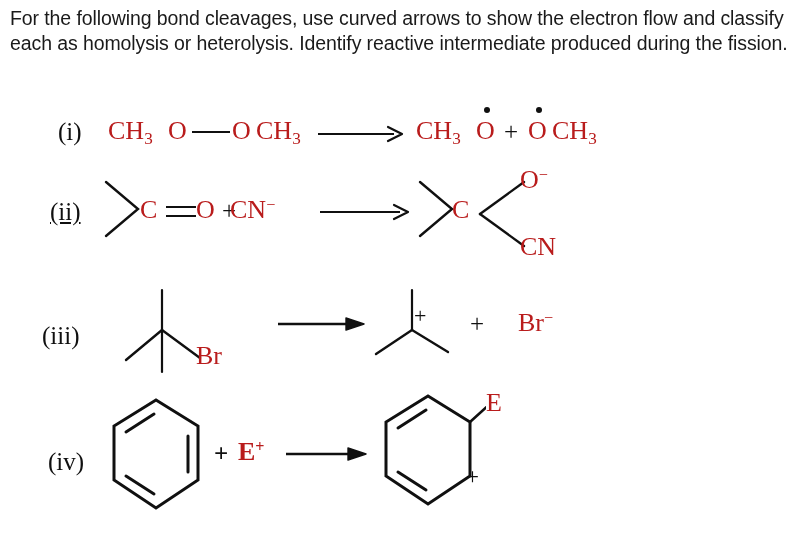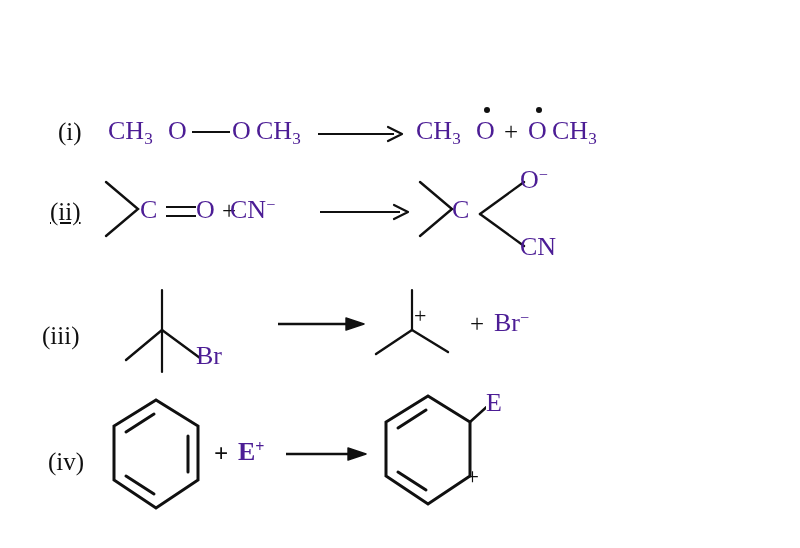--- a/index.html
+++ b/index.html
@@ -38,21 +38,21 @@
     white-space: nowrap;
   }
   .label {
     font-family: "Liberation Serif", serif;
     font-size: 25px;
     color: #101010;
   }
   .formula {
     font-family: "Liberation Serif", serif;
     font-size: 26px;
-    color: #4c1d95;
+    color: #b91c1c;
     white-space: nowrap;
   }
   .formula sub {
     font-size: 0.66em;
     vertical-align: -0.28em;
   }
   .formula sup {
     font-size: 0.62em;
     vertical-align: 0.52em;
   }
@@ -79,20 +79,21 @@
     background: #101010;
     transform-origin: 0 50%;
   }
   .ring { position: absolute; }
 </style>
 </head>
 <body>
 
 <div id="page">
 
+  <div id="prompt">For the following bond cleavages, use curved arrows to show the electron flow and classify each as homolysis or heterolysis. Identify reactive intermediate produced during the fission.</div>
 
   <div class="chem label" style="left:58px; top:118px;">(i)</div>
 
   <div class="chem formula" style="left:108px; top:116px;">
     <span>CH</span><sub>3</sub>
   </div>
   <div class="chem formula" style="left:168px; top:116px;">O</div>
 
   <div class="bondline" style="left:192px; top:131px; width:38px; height:2.4px;"></div>
 
@@ -176,21 +177,21 @@
   </svg>
 
   <svg class="ring" style="left:368px; top:288px;" width="100" height="68">
     <line x1="44" y1="2" x2="44" y2="42" stroke="#101010" stroke-width="2.2" stroke-linecap="round"></line>
     <line x1="44" y1="42" x2="8" y2="66" stroke="#101010" stroke-width="2.4" stroke-linecap="round"></line>
     <line x1="44" y1="42" x2="80" y2="64" stroke="#101010" stroke-width="2.4" stroke-linecap="round"></line>
   </svg>
   <div class="chem plus-sign" style="left:414px; top:303px; font-size:22px;">+</div>
 
   <div class="chem plus-sign" style="left:470px; top:310px;">+</div>
-  <div class="chem formula" style="left:494px; top:308px;">
+  <div class="chem formula" style="left:518px; top:308px;">
     <span>Br</span><sup>−</sup>
   </div>
 
   <div class="chem label" style="left:48px; top:448px;">(iv)</div>
 
   <svg class="ring" style="left:108px; top:396px;" width="100" height="120">
     <polygon points="48,4 90,30 90,84 48,112 6,84 6,30" fill="none" stroke="#101010" stroke-width="3"></polygon>
     <line x1="18" y1="36" x2="46" y2="18" stroke="#101010" stroke-width="3" stroke-linecap="round"></line>
     <line x1="80" y1="40" x2="80" y2="76" stroke="#101010" stroke-width="3" stroke-linecap="round"></line>
     <line x1="18" y1="80" x2="46" y2="98" stroke="#101010" stroke-width="3" stroke-linecap="round"></line>

